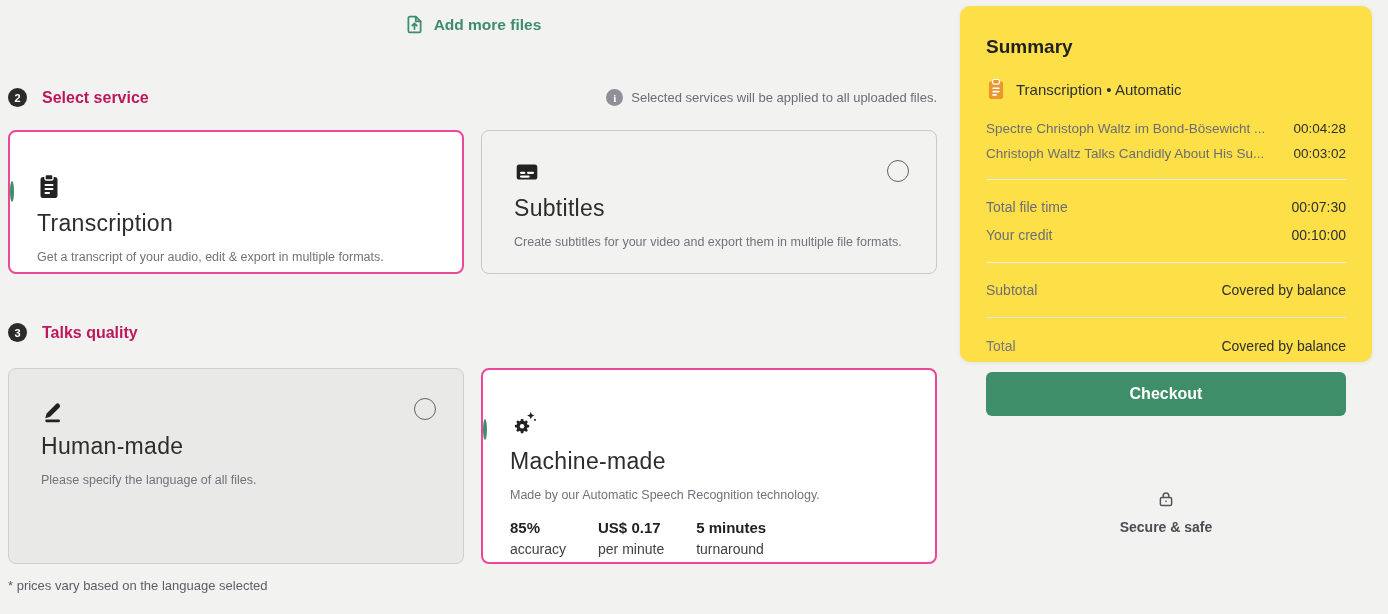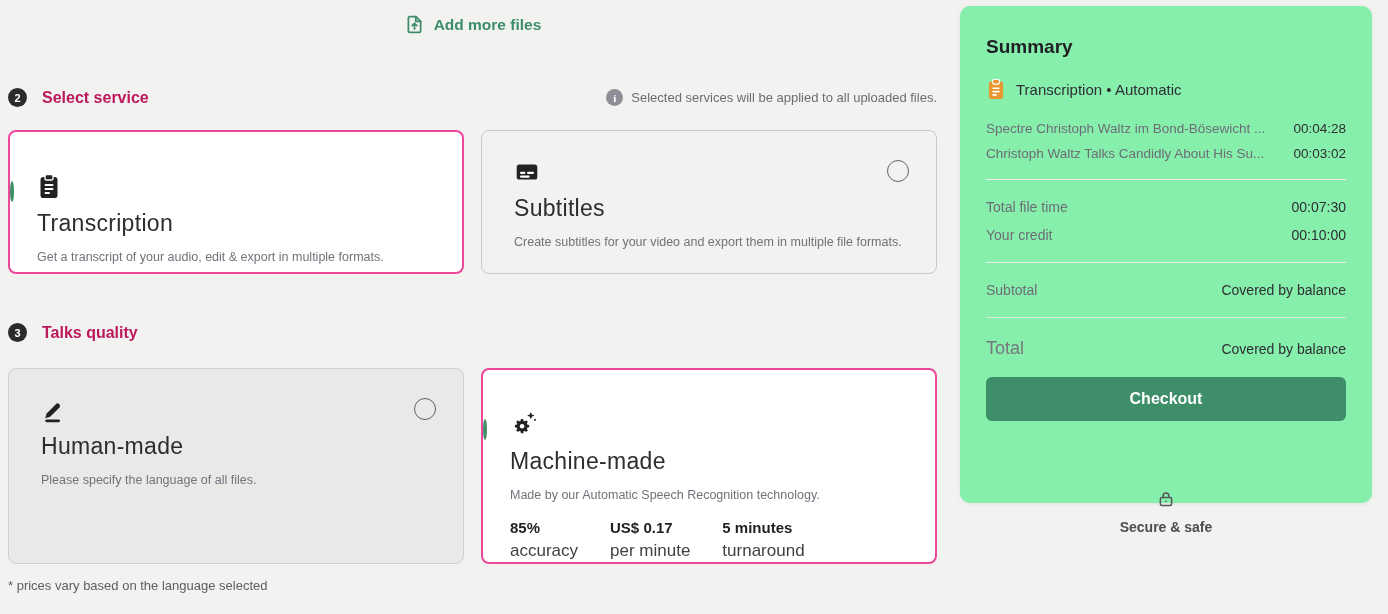--- a/index.html
+++ b/index.html
@@ -27,39 +27,39 @@
   #card-machine { left:481px; top:368px; width:456px; height:196px; }
   .card .radio { position:absolute; top:29px; right:27px; }
   .radio { width:22px; height:22px; border:1.6px solid #626268; border-radius:50%; background:transparent; }
   .radio.on { border:2px solid #3e8e69; position:relative; }
   .radio.on::after { content:""; position:absolute; inset:3.5px; background:#3e8e69; border-radius:50%; }
   .card-icon { height:28px; display:flex; align-items:flex-end; }
   .card-title { font-size:23px; font-weight:400; color:#2d2d2d; margin-top:10px; letter-spacing:.3px; }
   .card-desc { font-size:12.5px; color:#72727b; margin-top:13px; }
   .stats { display:flex; gap:32px; margin-top:17px; }
   .stat-value { font-size:15px; font-weight:bold; color:#1f1f24; }
-  .stat-label { font-size:17px; color:#3f3f46; margin-top:5px; }
+  .stat-label { font-size:14px; color:#3f3f46; margin-top:5px; }
 
   .footnote { position:absolute; left:8px; top:578px; font-size:13px; color:#5d5d66; }
 
   
-  .summary { position:absolute; left:960px; top:6px; width:412px; height:497px; background:#86efac; border-radius:10px; box-shadow:0 1px 5px rgba(0,0,0,.07); padding:26px; }
+  .summary { position:absolute; left:960px; top:6px; width:412px; height:356px; background:#fde047; border-radius:10px; box-shadow:0 1px 5px rgba(0,0,0,.07); padding:26px; }
   .summary-title { font-size:19px; font-weight:bold; color:#1f1f24; margin:4px 0 20px; }
   .svc-line { display:flex; align-items:center; gap:10px; font-size:15px; color:#2f2f35; }
   .file-rows { margin-top:15px; }
   .file-row { display:flex; justify-content:space-between; gap:10px; font-size:13.5px; line-height:25px; }
   .file-name { color:#6d6d76; white-space:nowrap; overflow:hidden; }
   .file-dur { color:#2e2e33; flex:none; }
   .div { border:none; border-top:1px solid #ececeb; margin:13px 0; }
   .div.green { border-top-color:#dfe6e1; }
   .sum-row { display:flex; justify-content:space-between; font-size:14px; line-height:28px; }
   .sum-label { color:#6d6d76; }
   .sum-value { color:#2e2e33; }
   .total-row { display:flex; justify-content:space-between; align-items:center; margin:20px 0 18px; }
-  .total-label { font-size:18px; color:#77777d; }
+  .total-label { font-size:14px; color:#77777d; }
   .total-value { font-size:14px; color:#2e2e33; }
   .checkout-btn { display:block; width:100%; height:44px; background:#3e8e69; color:#fff; font-weight:bold; font-size:16px; border:none; border-radius:6px; cursor:pointer; font-family:inherit; }
 
   .secure { position:absolute; left:960px; top:489px; width:412px; display:flex; align-items:center; justify-content:center; gap:10px; font-size:14px; font-weight:bold; color:#4c4c52;flex-direction:column; }
 </style>
 </head>
 <body>
 
 <div class="page">
 

